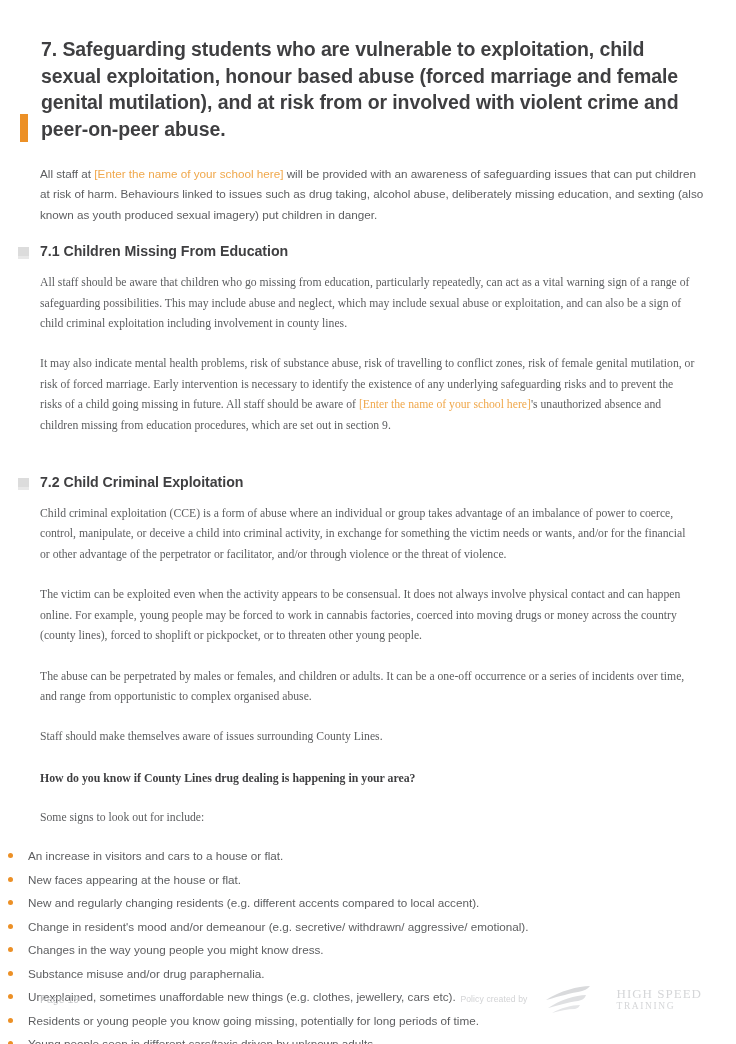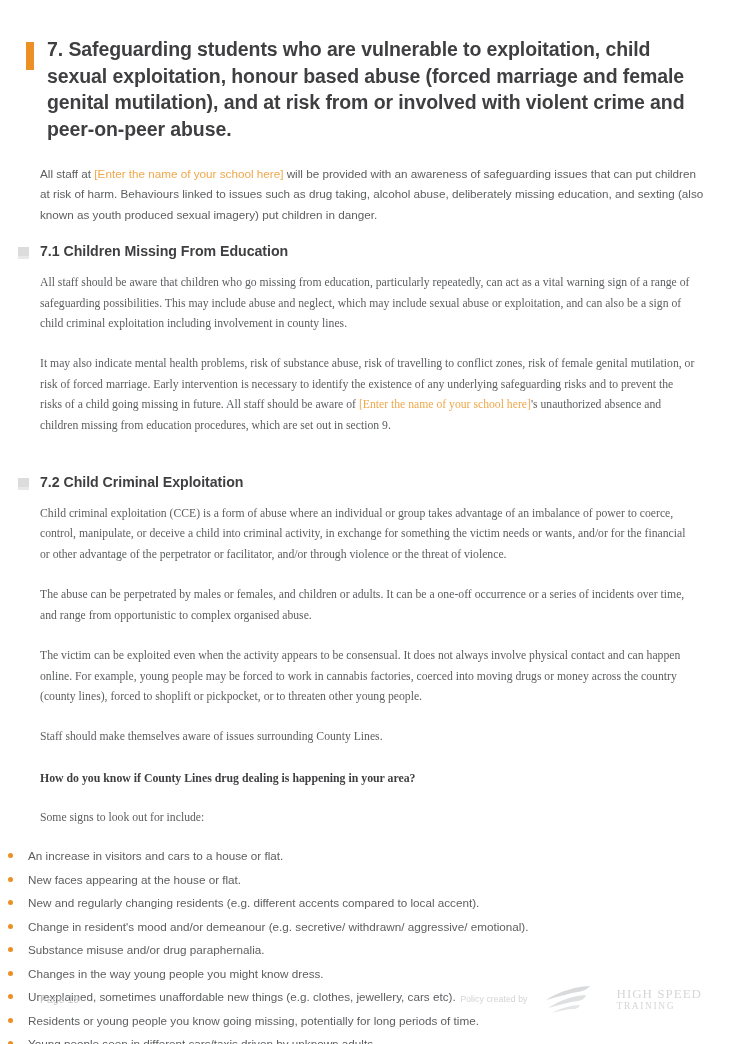--- a/index.html
+++ b/index.html
@@ -19,22 +19,22 @@
     width: 736px;
     height: 1044px;
     box-sizing: border-box;
     padding: 0;
     overflow: hidden;
   }
 
   
   .title-block {
     display: flex;
-    align-items: flex-start;
-    padding: 36px 30px 0 26px;
+    align-items: flex-end;
+    padding: 36px 30px 0 20px;
   }
   .title-bar {
     flex: 0 0 auto;
     width: 8px;
     height: 28px;
     background: #ec9026;
     margin-top: 6px;
     margin-right: 13px;
   }
   .doc-title {
@@ -203,34 +203,34 @@
     <p class="body-text">All staff should be aware that children who go missing from education, particularly repeatedly, can act as a vital warning sign of a range of safeguarding possibilities. This may include abuse and neglect, which may include sexual abuse or exploitation, and can also be a sign of child criminal exploitation including involvement in county lines.</p>
     <p class="body-text"><span>It may also indicate mental health problems, risk of substance abuse, risk of travelling to conflict zones, risk of female genital mutilation, or risk of forced marriage. Early intervention is necessary to identify the existence of any underlying safeguarding risks and to prevent the risks of a child going missing in future. All staff should be aware of </span><span class="placeholder">[Enter the name of your school here]</span><span>'s unauthorized absence and children missing from education procedures, which are set out in section 9.</span></p>
   </div>
 
   <div class="subheading-row">
     <span class="subheading-icon"></span>
     <span class="subheading-text">7.2 Child Criminal Exploitation</span>
   </div>
   <div class="section-body">
     <p class="body-text">Child criminal exploitation (CCE) is a form of abuse where an individual or group takes advantage of an imbalance of power to coerce, control, manipulate, or deceive a child into criminal activity, in exchange for something the victim needs or wants, and/or for the financial or other advantage of the perpetrator or facilitator, and/or through violence or the threat of violence.</p>
+    <p class="body-text">The victim can be exploited even when the activity appears to be consensual. It does not always involve physical contact and can happen online. For example, young people may be forced to work in cannabis factories, coerced into moving drugs or money across the country (county lines), forced to shoplift or pickpocket, or to threaten other young people.</p>
     <p class="body-text">The abuse can be perpetrated by males or females, and children or adults. It can be a one-off occurrence or a series of incidents over time, and range from opportunistic to complex organised abuse.</p>
-    <p class="body-text">The victim can be exploited even when the activity appears to be consensual. It does not always involve physical contact and can happen online. For example, young people may be forced to work in cannabis factories, coerced into moving drugs or money across the country (county lines), forced to shoplift or pickpocket, or to threaten other young people.</p>
     <p class="body-text">Staff should make themselves aware of issues surrounding County Lines.</p>
     <p class="question-heading">How do you know if County Lines drug dealing is happening in your area?</p>
     <p class="body-text">Some signs to look out for include:</p>
   </div>
 
   <ul class="signs">
     <li><span class="dot"></span><span>An increase in visitors and cars to a house or flat.</span></li>
     <li><span class="dot"></span><span>New faces appearing at the house or flat.</span></li>
     <li><span class="dot"></span><span>New and regularly changing residents (e.g. different accents compared to local accent).</span></li>
     <li><span class="dot"></span><span>Change in resident's mood and/or demeanour (e.g. secretive/ withdrawn/ aggressive/ emotional).</span></li>
+    <li><span class="dot"></span><span>Changes in the way young people you might know dress.</span></li>
     <li><span class="dot"></span><span>Substance misuse and/or drug paraphernalia.</span></li>
-    <li><span class="dot"></span><span>Changes in the way young people you might know dress.</span></li>
     <li><span class="dot"></span><span>Unexplained, sometimes unaffordable new things (e.g. clothes, jewellery, cars etc).</span></li>
     <li><span class="dot"></span><span>Residents or young people you know going missing, potentially for long periods of time.</span></li>
     <li><span class="dot"></span><span>Young people seen in different cars/taxis driven by unknown adults.</span></li>
   </ul>
 
   <div class="footer">
     <span class="page-number">Page 19</span>
     <div class="footer-right">
       <span class="policy-by">Policy created by</span>
       <div class="logo">

